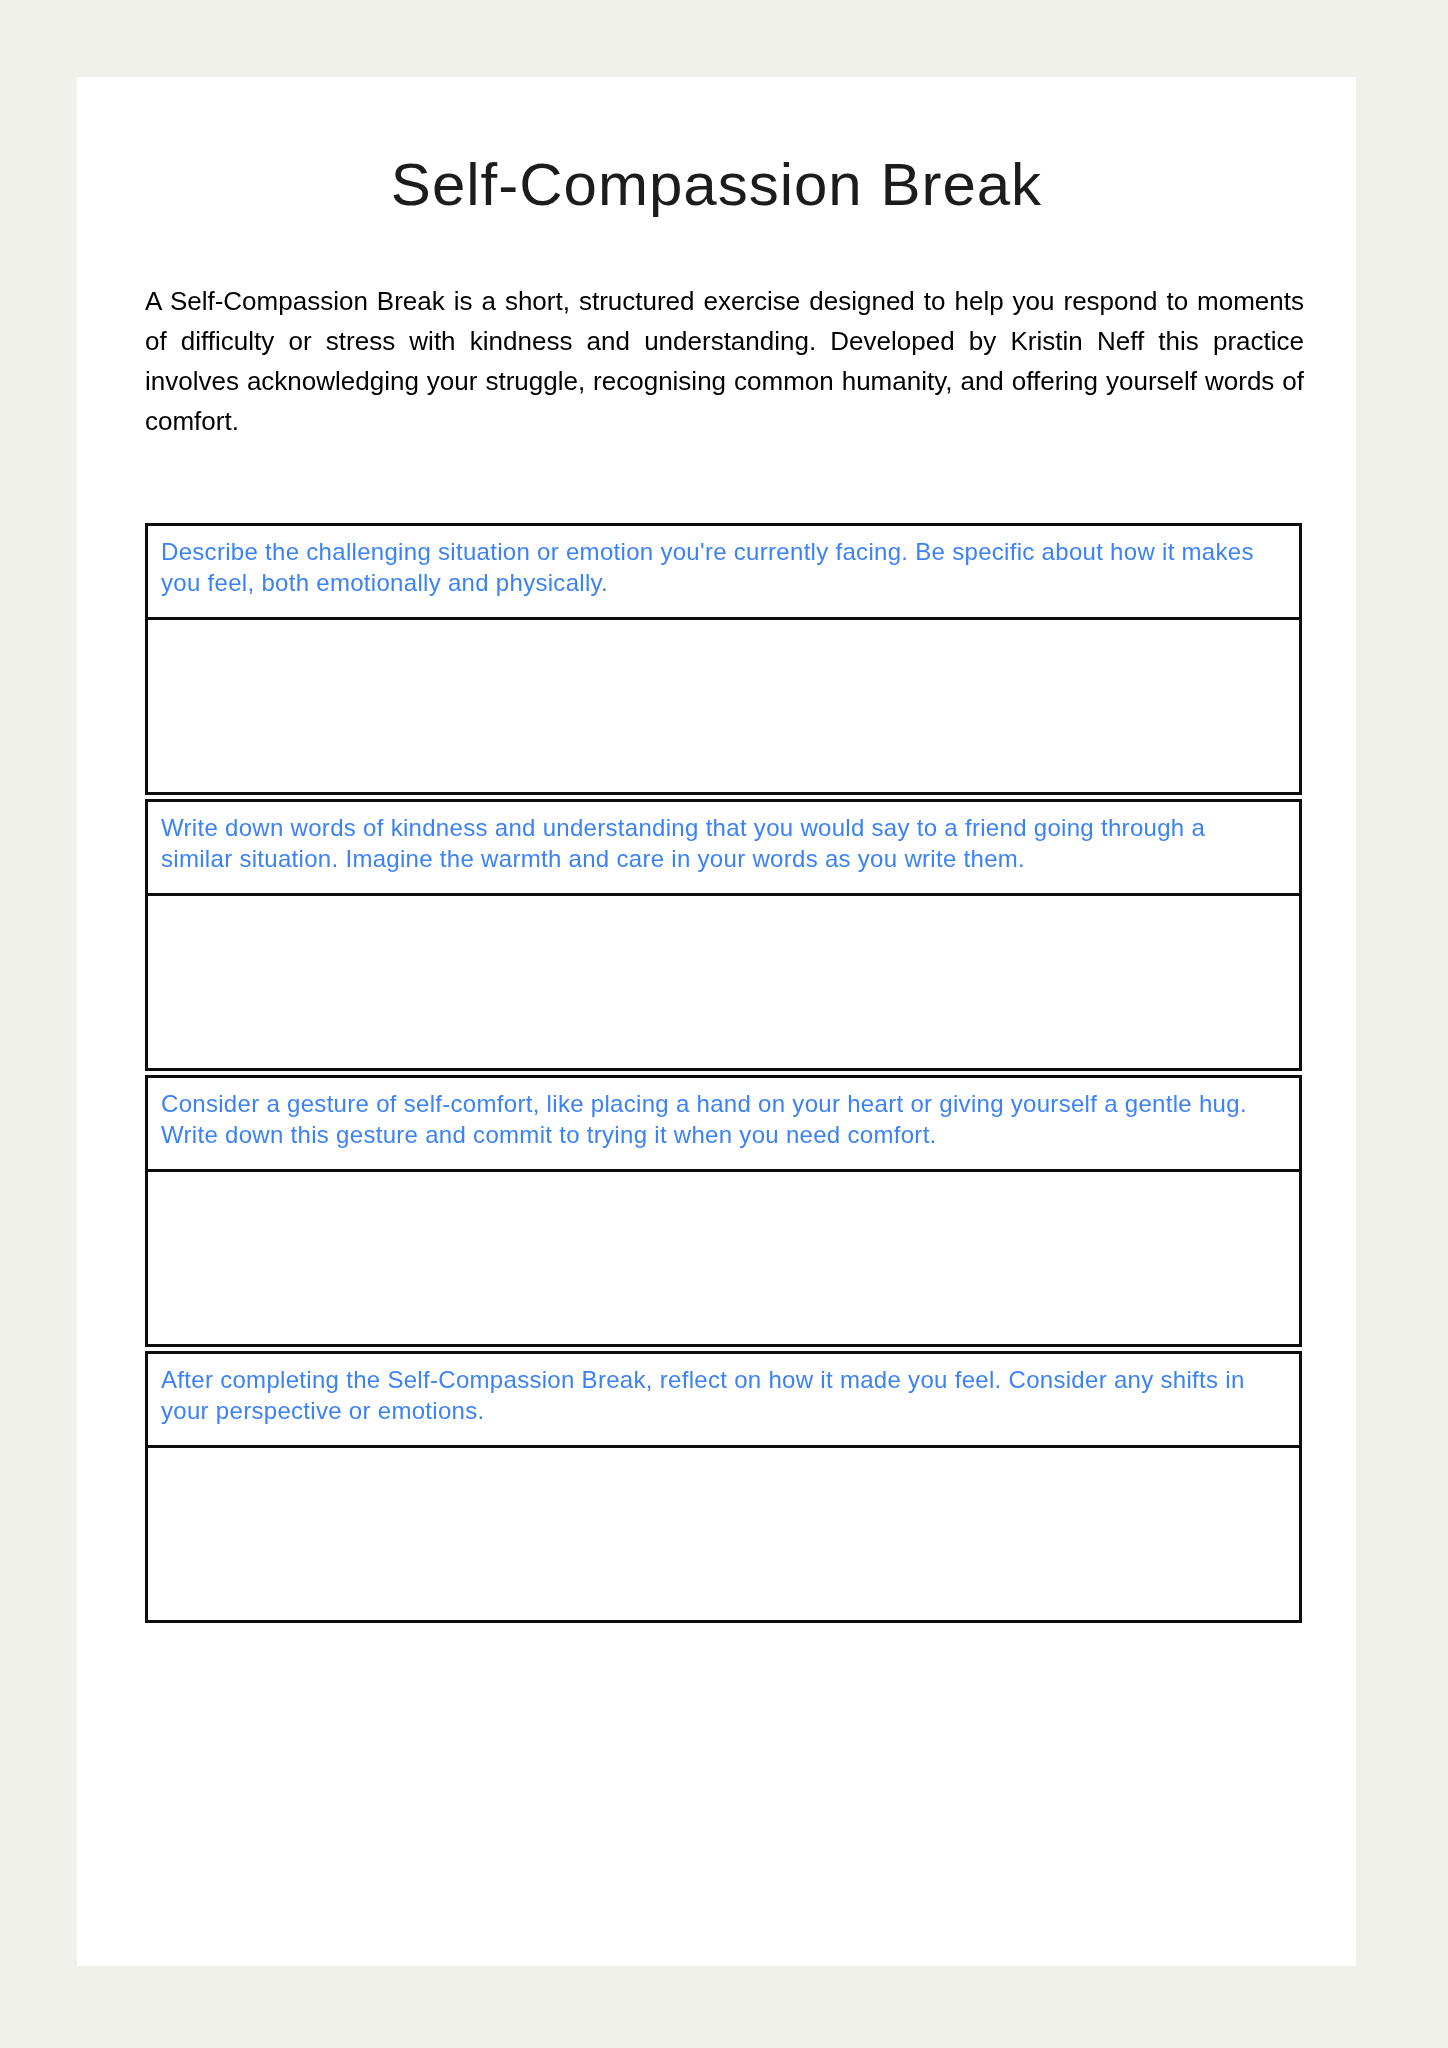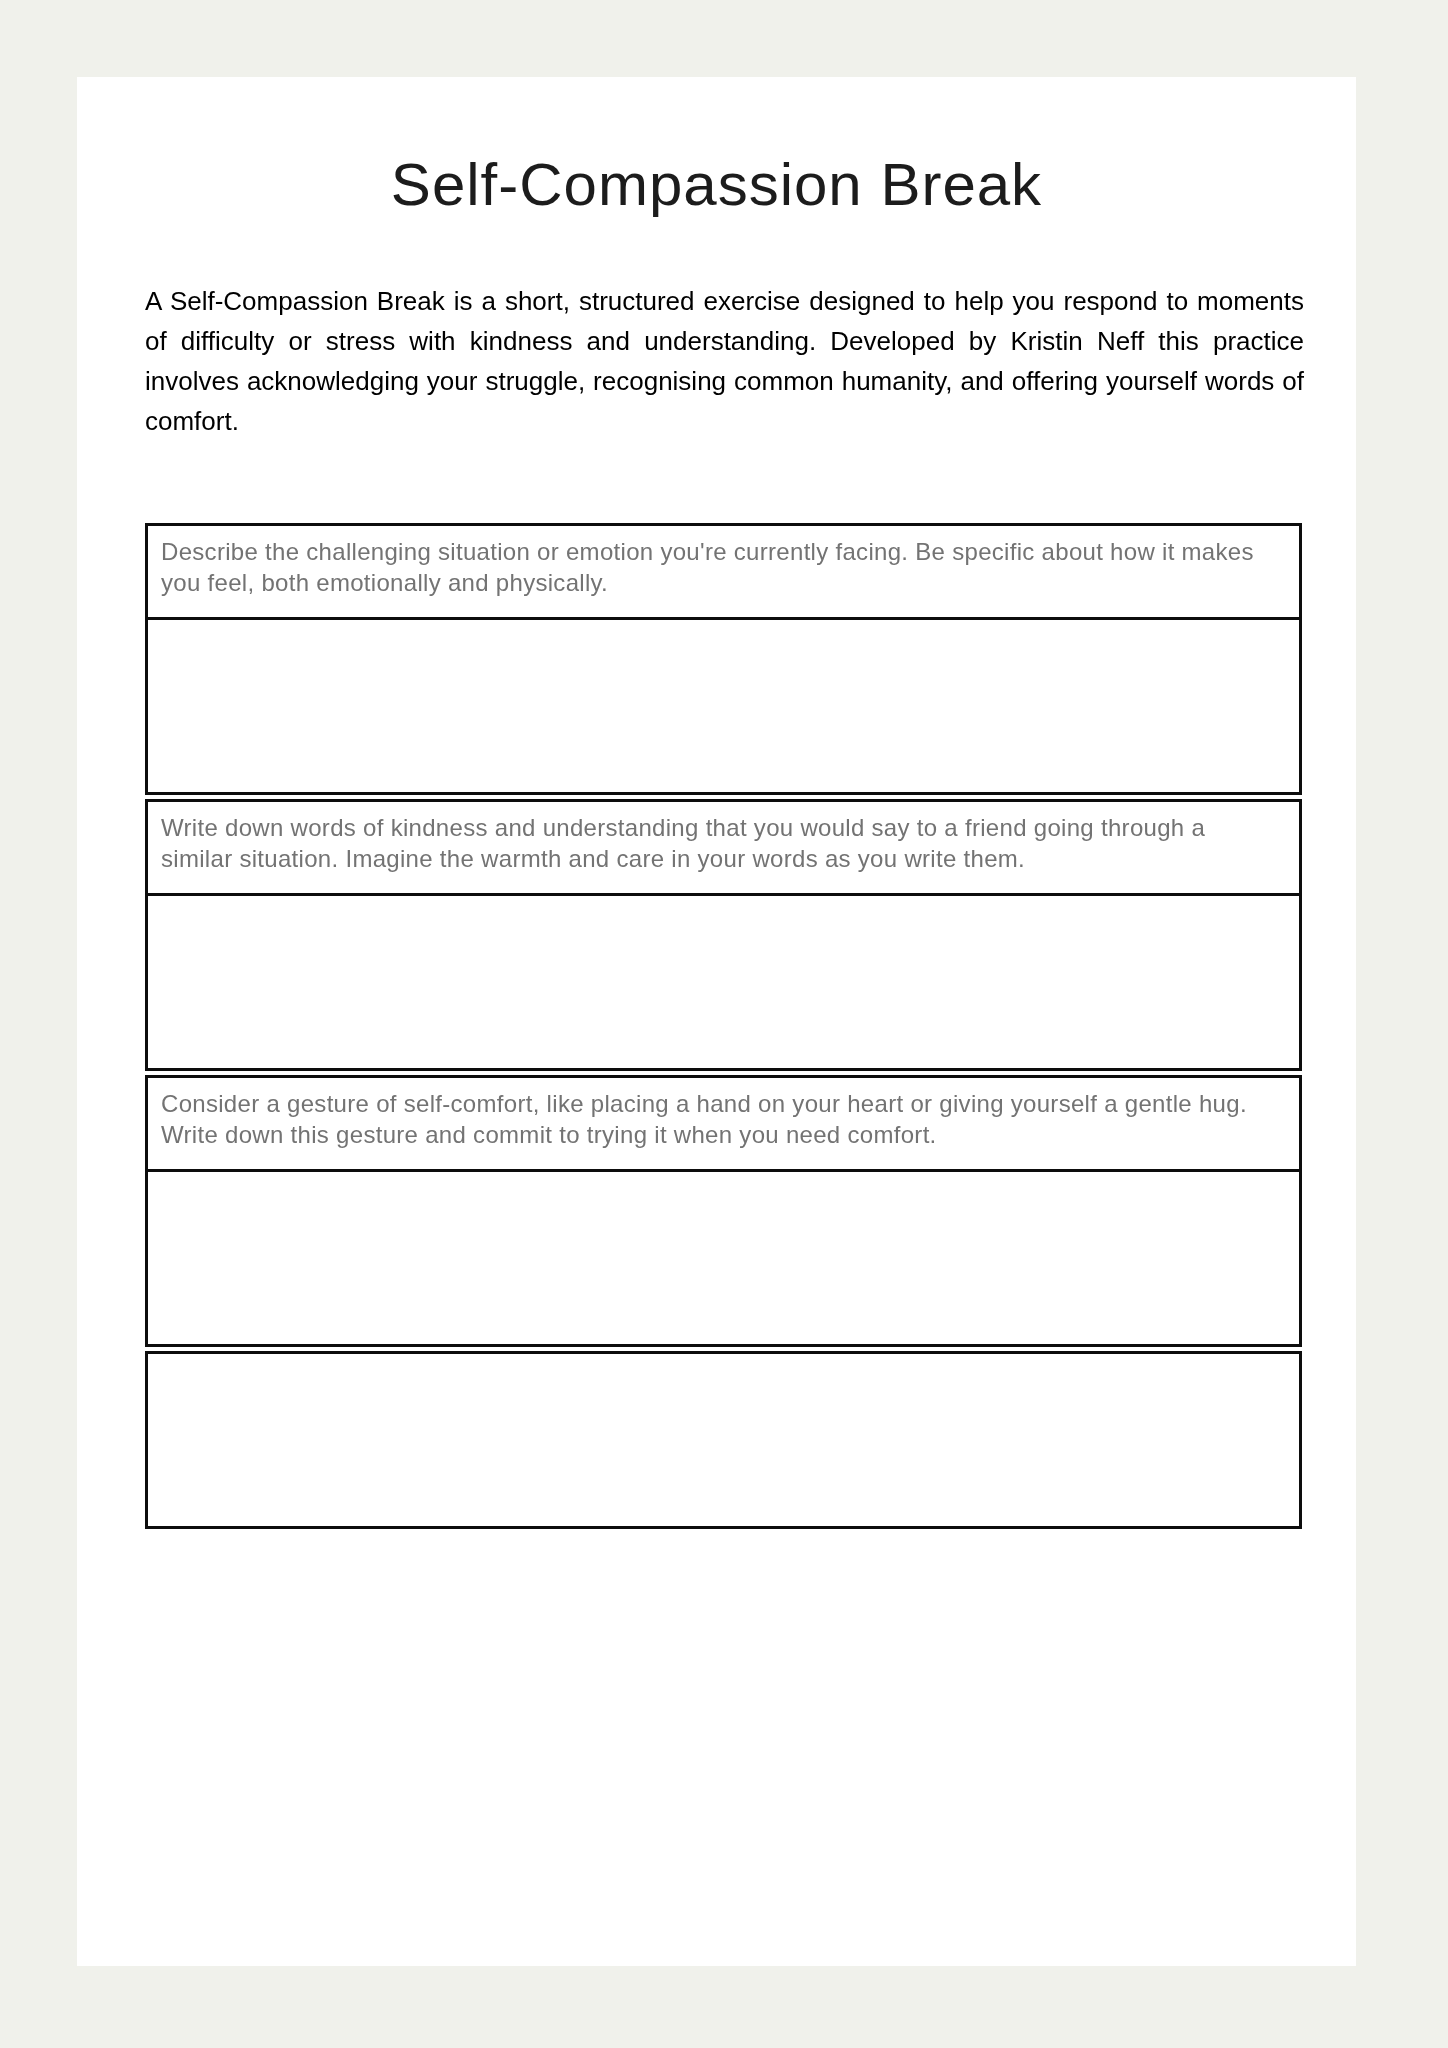--- a/index.html
+++ b/index.html
@@ -52,21 +52,21 @@
     background: #ffffff;
   }
   .prompt {
     box-sizing: border-box;
     height: 94px;
     border-bottom: 3px solid #0d0d0d;
     padding: 10px 26px 0 13px;
     font-size: 24px;
     line-height: 31px;
     letter-spacing: 0.3px;
-    color: #737373;
+    color: #3b82f6;
   }
   .answer {
     height: 172px;
     background: #ffffff;
     cursor: text;
   }
 </style>
 </head>
 <body>
 
@@ -84,16 +84,17 @@
     <div class="prompt">Write down words of kindness and understanding that you would say to a friend going through a similar situation. Imagine the warmth and care in your words as you write them.</div>
     <div class="answer"></div>
   </div>
 
   <div class="section">
     <div class="prompt">Consider a gesture of self-comfort, like placing a hand on your heart or giving yourself a gentle hug. Write down this gesture and commit to trying it when you need comfort.</div>
     <div class="answer"></div>
   </div>
 
   <div class="section">
+    <div class="prompt">After completing the Self-Compassion Break, reflect on how it made you feel. Consider any shifts in your perspective or emotions.</div>
     <div class="answer"></div>
   </div>
 </div>
 </div>
 
 </body></html>

